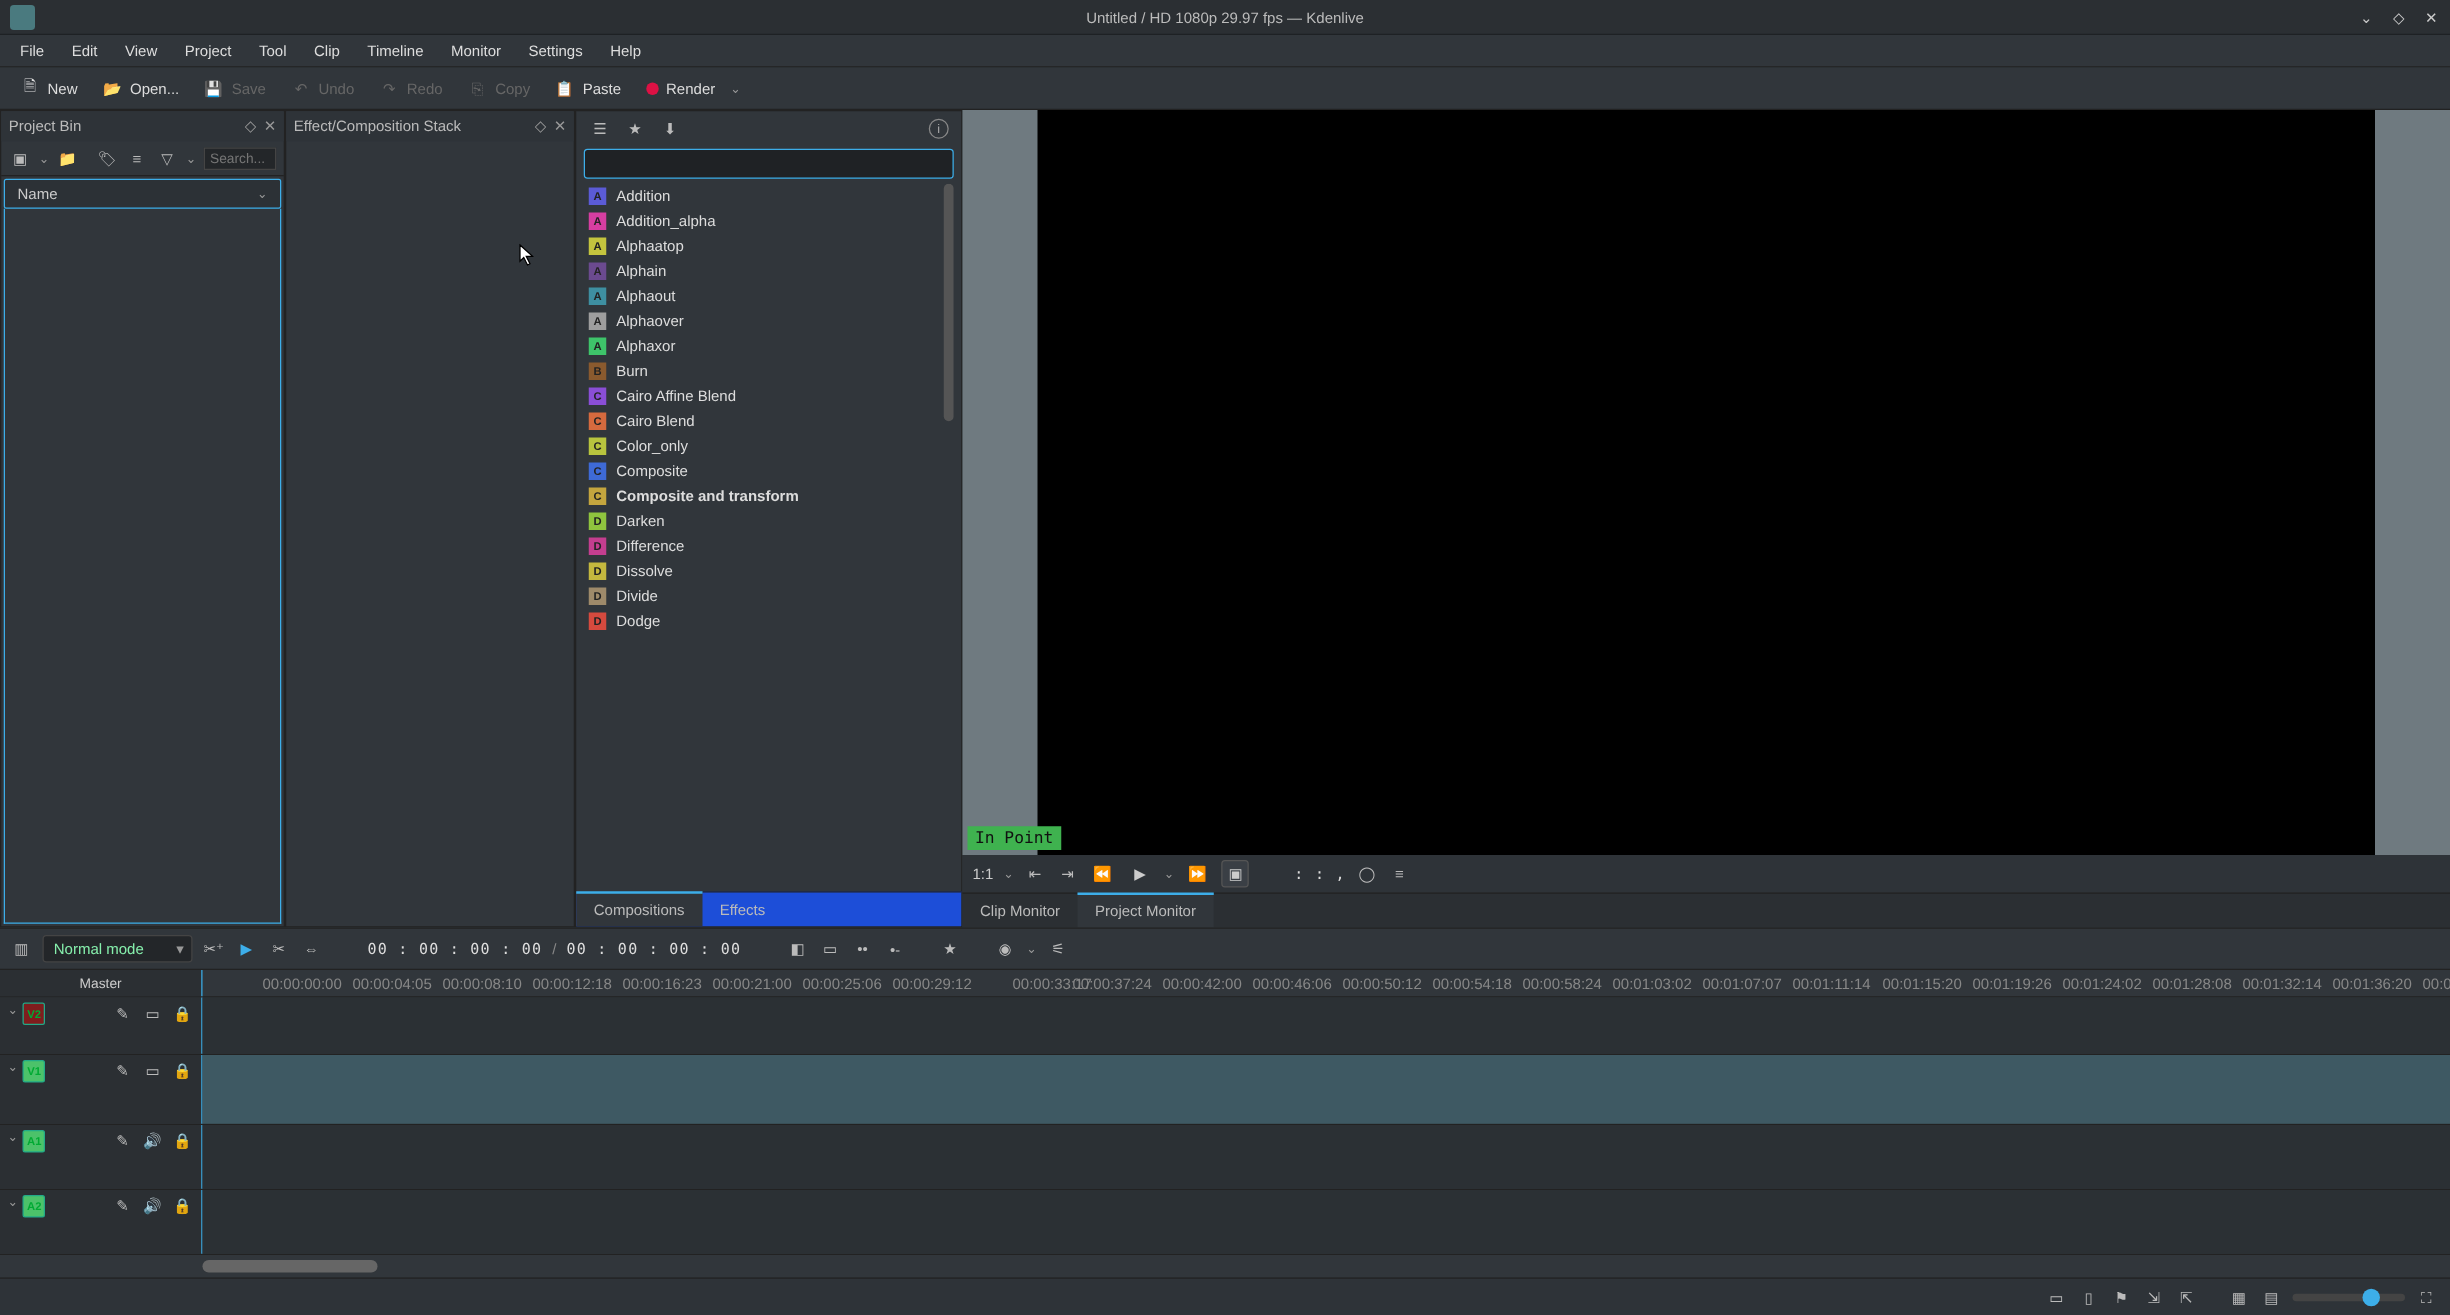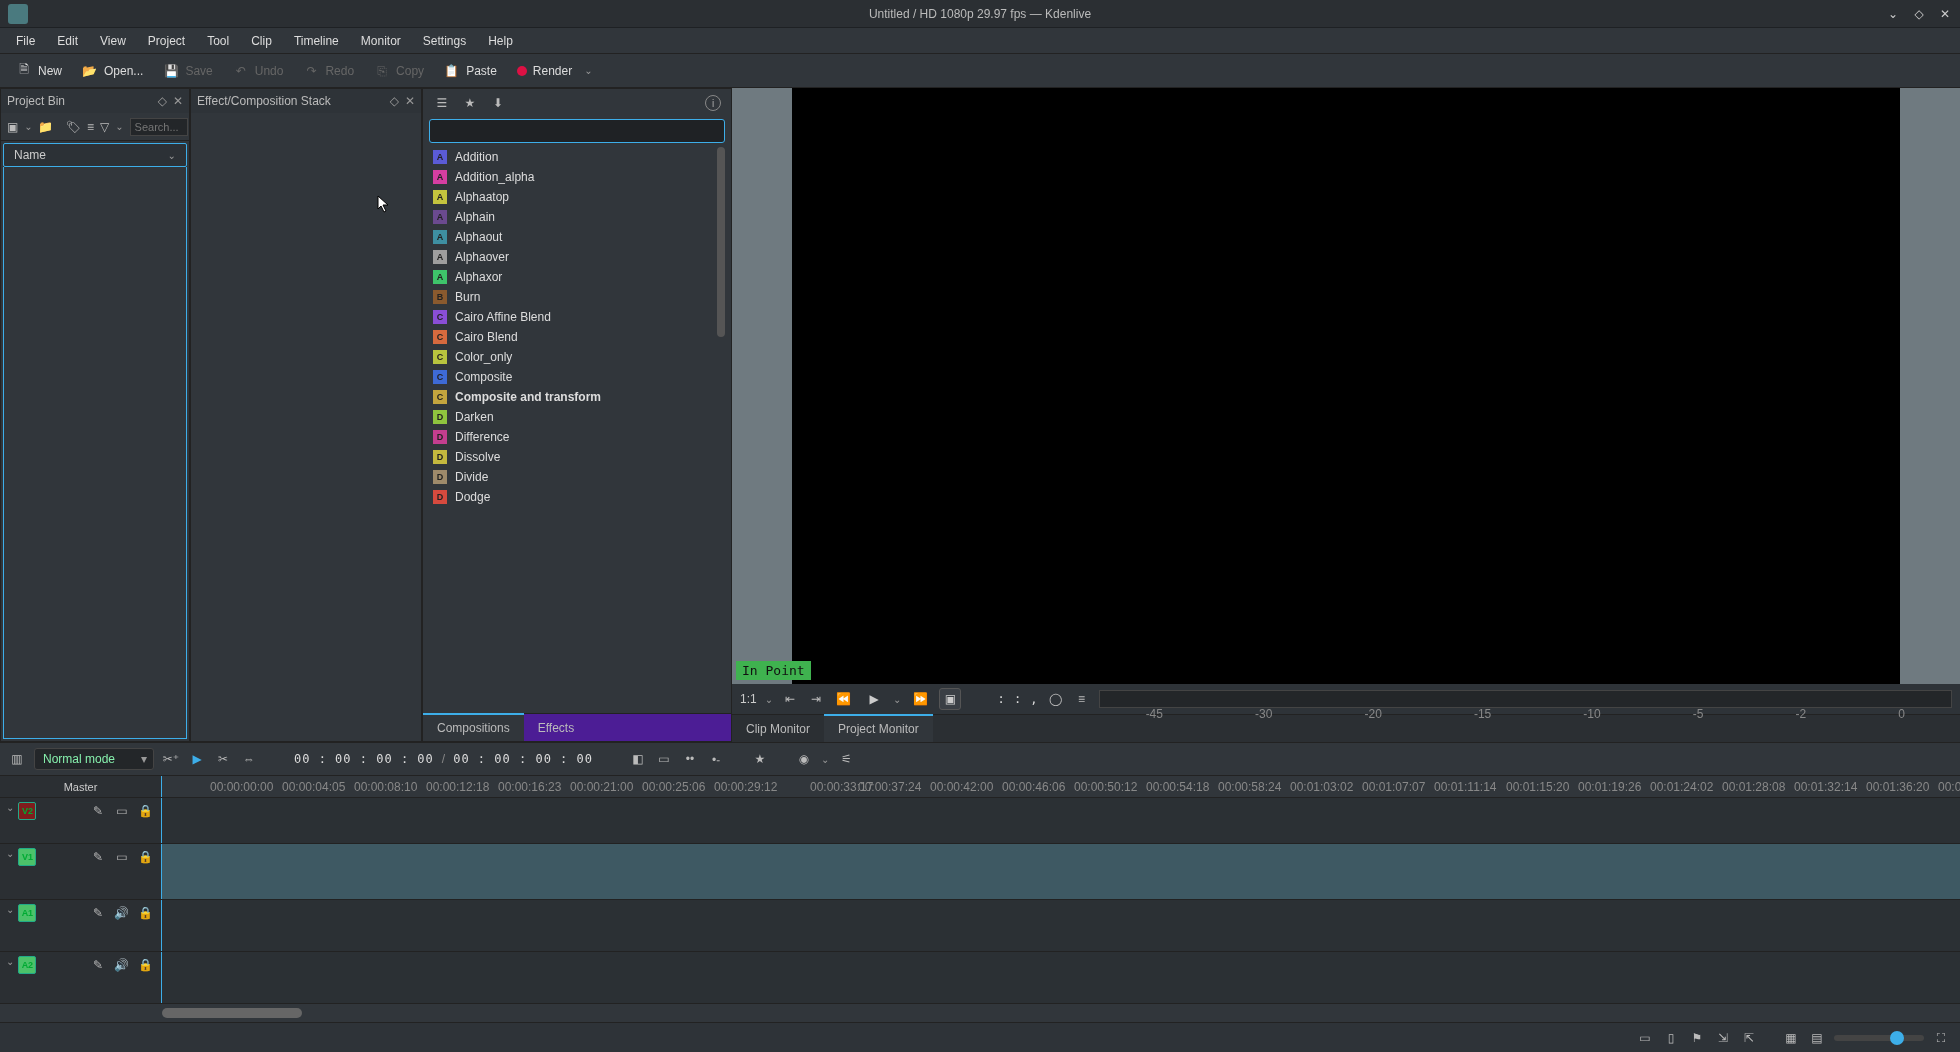--- a/index.html
+++ b/index.html
@@ -14,40 +14,40 @@
 .toolbar { height: 34px; background: #31363b; display: flex; align-items: center; padding: 0 8px; gap: 4px; border-bottom: 1px solid #222; }
 .tbtn { display: flex; align-items: center; gap: 6px; padding: 4px 8px; color: #ddd; cursor: pointer; border-radius: 3px; }
 .tbtn.disabled { color: #666; }
 .icon-box { width: 16px; height: 16px; display: inline-flex; align-items: center; justify-content: center; }
 .render-dot { width: 10px; height: 10px; background: #d14; border-radius: 50%; }
 .mid { flex: 1; display: flex; min-height: 0; }
 .panel { display: flex; flex-direction: column; background: #31363b; border: 1px solid #222; }
 .panel-header { height: 24px; display: flex; align-items: center; justify-content: space-between; padding: 0 6px; background: #2e3338; font-size: 11px; color: #bbb; }
 .panel-header .hctrls { display: flex; gap: 6px; }
 .panel-header .hctrls span { cursor: pointer; color: #999; }
-.project-bin { width: 190px; }
+.project-bin { width: 228px; }
 .bin-toolbar { height: 28px; display: flex; align-items: center; gap: 6px; padding: 0 6px; border-bottom: 1px solid #222; }
 .bin-toolbar .sp { flex: 1; }
 .bin-search { width: 58px; background: #232629; border: 1px solid #444; color: #ccc; padding: 2px 4px; font-size: 11px; }
 .bin-name { height: 24px; display: flex; align-items: center; justify-content: space-between; padding: 0 10px; background: #2c3136; border: 1px solid #3daee9; border-radius: 2px; margin: 2px 2px 0 2px; }
 .bin-body { flex: 1; border: 1px solid #3daee9; border-top: none; margin: 0 2px 2px 2px; }
 .effect-stack { width: 232px; }
 .effect-stack .body { flex: 1; position: relative; }
 .cursor-arrow { position: absolute; left: 186px; top: 82px; width: 12px; height: 18px; }
 .comp-panel { width: 310px; display: flex; flex-direction: column; }
 .comp-top { height: 28px; display: flex; align-items: center; gap: 10px; padding: 0 10px; }
 .comp-top .sp { flex: 1; }
 .comp-search { height: 24px; margin: 2px 6px; background: #1f2225; border: 1px solid #3daee9; border-radius: 3px; }
 .comp-list { flex: 1; overflow: hidden; position: relative; margin: 2px 6px; }
 .comp-list-inner { position: absolute; top: 0; left: 0; right: 10px; }
 .comp-item { display: flex; align-items: center; gap: 8px; padding: 3px 4px; color: #ddd; cursor: pointer; }
 .comp-item.bold { font-weight: bold; }
 .swatch { width: 14px; height: 14px; display: flex; align-items: center; justify-content: center; font-size: 9px; font-weight: bold; color: #222; }
 .comp-scrollbar { position: absolute; right: 0; top: 0; width: 8px; height: 190px; background: #555; border-radius: 4px; }
-.comp-tabs { height: 28px; background: #4c1d95; display: flex; align-items: flex-end; border-top: 1px solid #222; }
+.comp-tabs { height: 28px; background: #1d4ed8; display: flex; align-items: flex-end; border-top: 1px solid #222; }
 .comp-tab { padding: 6px 14px; color: #bbb; cursor: pointer; }
 .comp-tab.active { background: #31363b; border-top: 2px solid #3daee9; }
 .monitor-area { flex: 1; display: flex; flex-direction: column; background: #31363b; }
 .monitor-view { flex: 1; display: flex; background: #6f7a80; position: relative; }
 .monitor-black { margin: 0 auto; background: #000; width: calc(100% - 120px); }
 .in-point { position: absolute; left: 4px; bottom: 4px; background: #3fb24f; color: #111; font-family: monospace; padding: 2px 6px; font-size: 13px; }
 .monitor-ctrl { height: 30px; display: flex; align-items: center; gap: 8px; padding: 0 8px; background: #2e3338; }
 .audio-meter { flex: 1; height: 18px; background: #232629; border: 1px solid #444; position: relative; }
 .audio-ticks { position: absolute; bottom: -14px; left: 0; right: 0; display: flex; justify-content: space-around; font-size: 9px; color: #888; }
 .monitor-tabs { height: 28px; background: #2b2f33; display: flex; align-items: flex-end; border-top: 1px solid #222; }
@@ -293,32 +293,20 @@
       <span class="sicon">⇥</span>
       <span class="playback-btn">⏪</span>
       <span class="playback-btn">▶</span>
       <span class="chev">⌄</span>
       <span class="playback-btn">⏩</span>
       <span class="playback-btn boxed">▣</span>
       <div style="width:20px"></div>
       <span class="tc">:  :  ,</span>
       <span class="sicon">◯</span>
       <span class="sicon">≡</span>
-      <div class="audio-meter">
-        <div class="audio-ticks" id="audio-ticks">
-            <span>-45</span>
-            <span>-30</span>
-            <span>-20</span>
-            <span>-15</span>
-            <span>-10</span>
-            <span>-5</span>
-            <span>-2</span>
-            <span>0</span>
-          </div>
-      </div>
     </div>
     <div class="monitor-tabs">
       <div class="comp-tab">Clip Monitor</div>
       <div class="comp-tab active">Project Monitor</div>
     </div>
   </div>
 </div>
 
 <div class="timeline-toolbar">
   <span class="sicon">▥</span>

